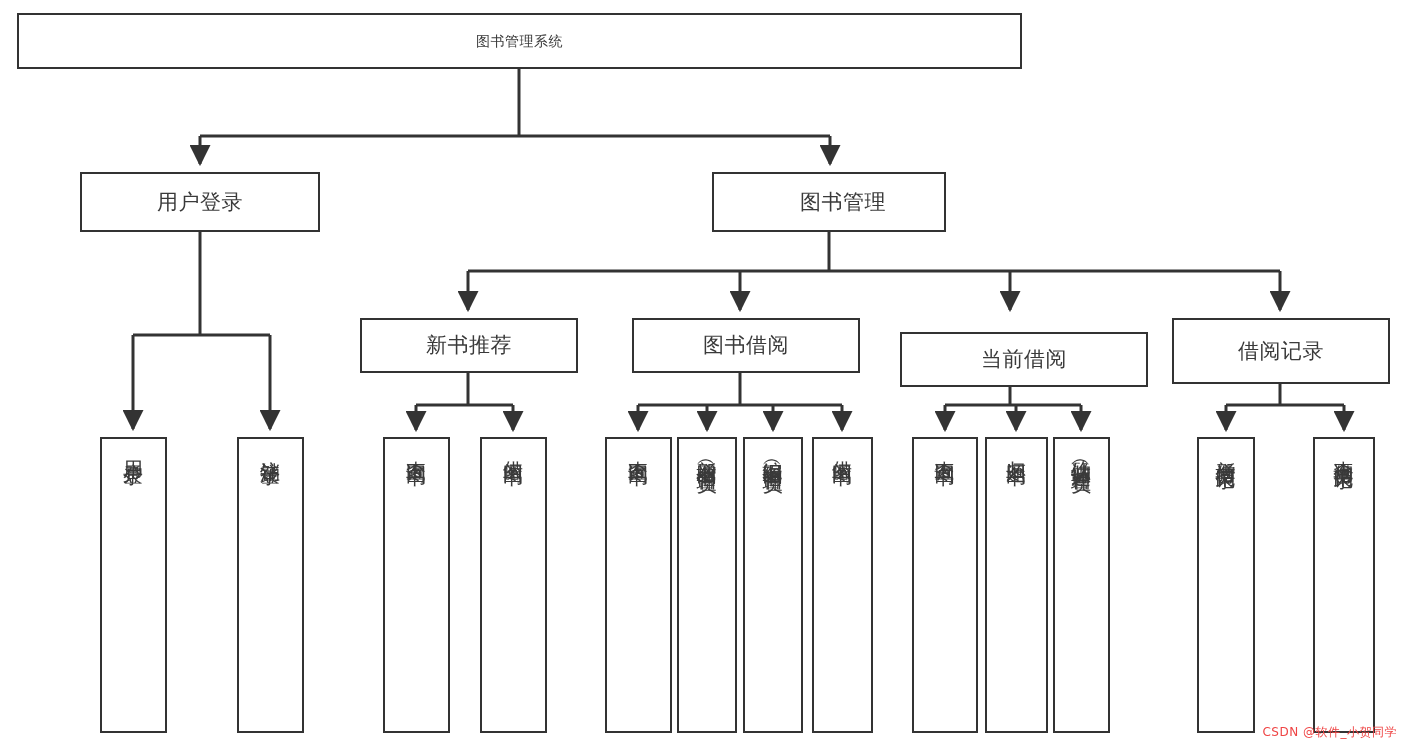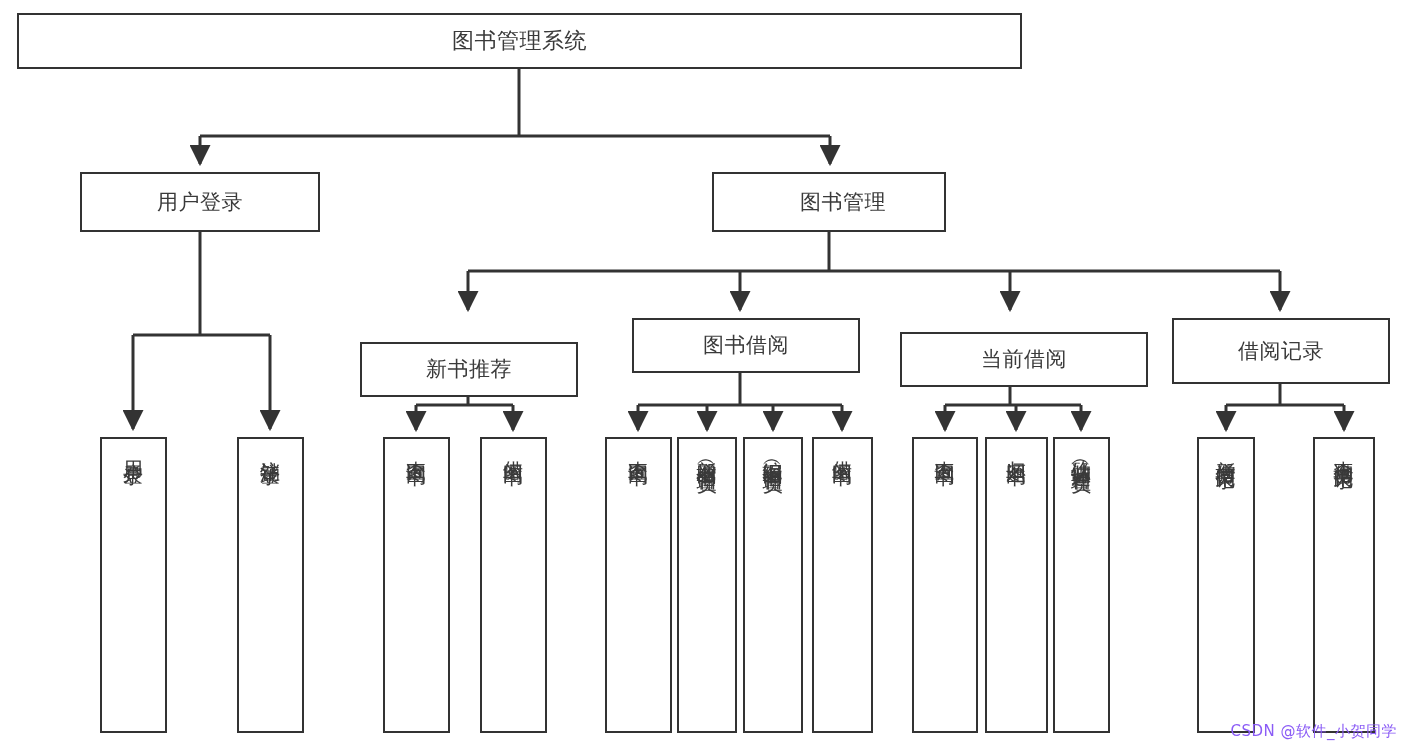--- a/index.html
+++ b/index.html
@@ -43,40 +43,40 @@
   }
   .node.horiz .label {
     font-size: 21px;
     letter-spacing: 0.5px;
     white-space: nowrap;
   }
   .node.root {
     border-width: 2px;
   }
   .node.root .label {
-    font-size: 22px;
+    font-size: 14px;
   }
   .node.vert {
     align-items: flex-start;
     padding-top: 6px;
   }
   .node.vert .label {
     writing-mode: vertical-rl;
     text-orientation: upright;
     font-size: 20px;
     letter-spacing: 2px;
     line-height: 1;
     margin: 0 auto;
   }
   .watermark {
     position: absolute;
     right: 8px;
     bottom: 6px;
-    font-size: 15px;
-    color: #8b5cf6;
+    font-size: 12px;
+    color: #ef4444;
     white-space: nowrap;
     letter-spacing: 0.5px;
   }
 </style>
 </head>
 <body>
 
 <div id="canvas">
 
   <svg class="connectors" viewBox="0 0 1405 747" xmlns="http://www.w3.org/2000/svg">
@@ -133,21 +133,21 @@
     <span class="label">图书管理系统</span>
   </div>
 
   <div class="node horiz" style="left:80px; top:172px; width:240px; height:60px;">
     <span class="label">用户登录</span>
   </div>
   <div class="node horiz" style="left:712px; top:172px; width:234px; height:60px;padding-left:28px;">
     <span class="label">图书管理</span>
   </div>
 
-  <div class="node horiz" style="left:360px; top:318px; width:218px; height:55px;margin-top:24px;">
+  <div class="node horiz" style="left:360px; top:318px; width:218px; height:55px;">
     <span class="label">新书推荐</span>
   </div>
   <div class="node horiz" style="left:632px; top:318px; width:228px; height:55px;">
     <span class="label">图书借阅</span>
   </div>
   <div class="node horiz" style="left:900px; top:332px; width:248px; height:55px;align-items:center;">
     <span class="label">当前借阅</span>
   </div>
   <div class="node horiz" style="left:1172px; top:318px; width:218px; height:66px;">
     <span class="label">借阅记录</span>

